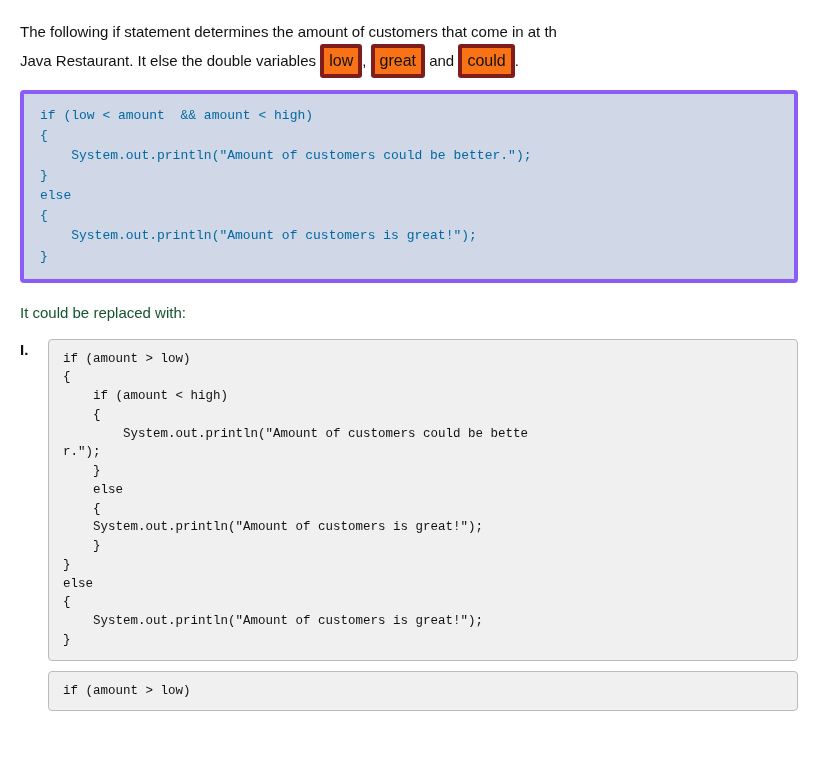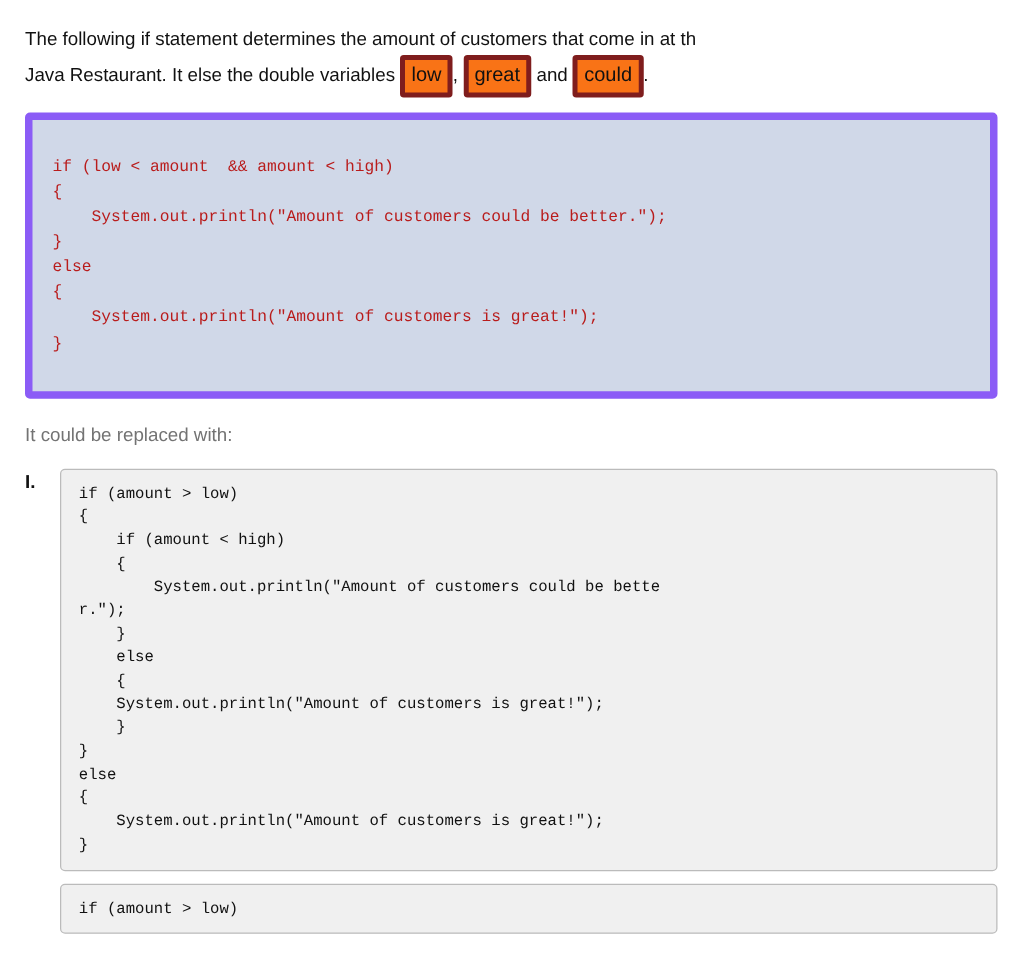--- a/index.html
+++ b/index.html
@@ -31,36 +31,36 @@
       border-radius: 3px;
       padding: 0px 5px;
       font-size: 16px;
       font-family: Arial, sans-serif;
       background: #f97316;
       color: #111;
     }
 
     .code-block-blue {
       background: #d0d8e8;
-      border: 6px solid #8b5cf6;
+      border: 4px solid #8b5cf6;
       border-radius: 4px;
-      padding: 28px 16px;
+      padding: 12px 16px;
       margin-bottom: 18px;
       font-family: 'Courier New', Courier, monospace;
       font-size: 13px;
-      color: #b91c1c;
+      color: #0369a1;
       white-space: pre;
       line-height: 1.55;
     }
 
     .replaced-label {
       font-size: 15px;
       line-height: 1.6;
       margin-bottom: 14px;
-      color: #737373;
+      color: #14532d;
     }
 
     .options-container {
       display: flex;
       flex-direction: column;
       gap: 0px;
     }
 
     .option-row {
       display: flex;

